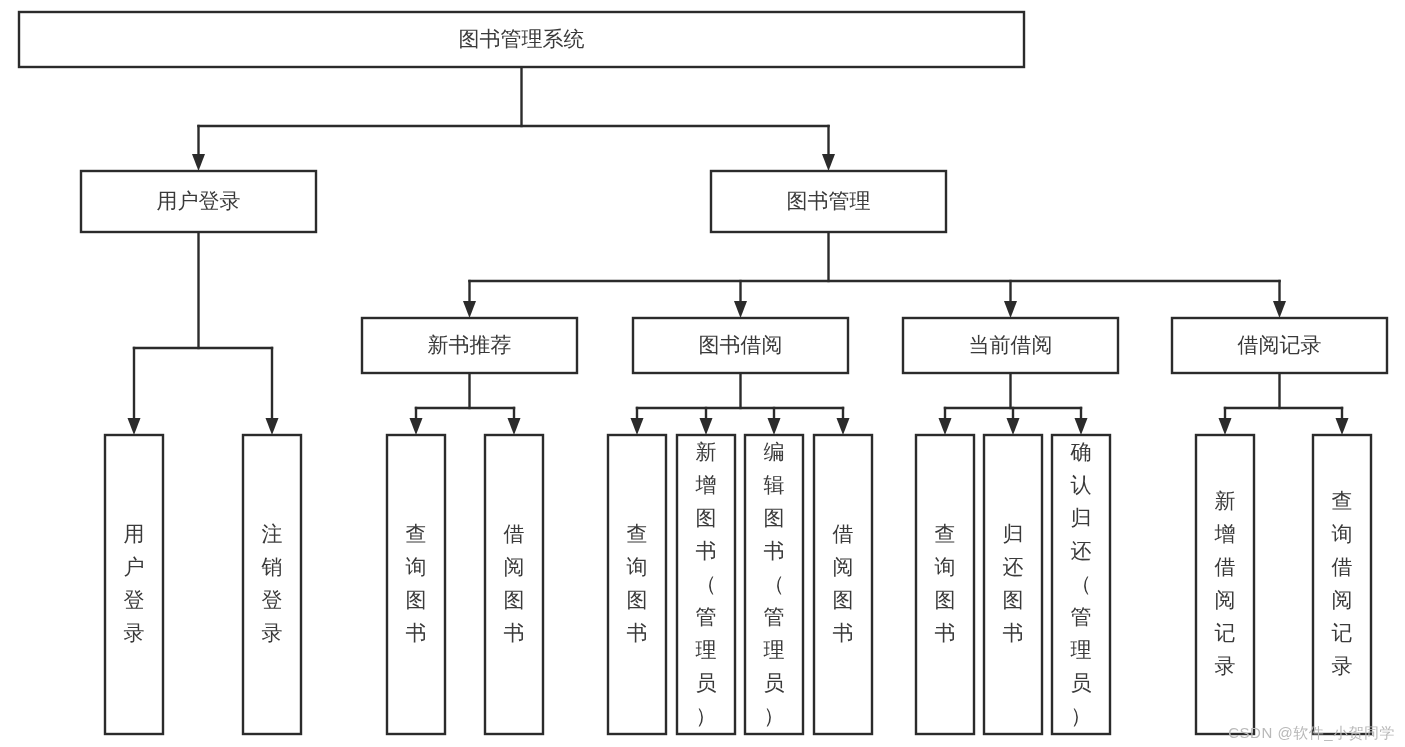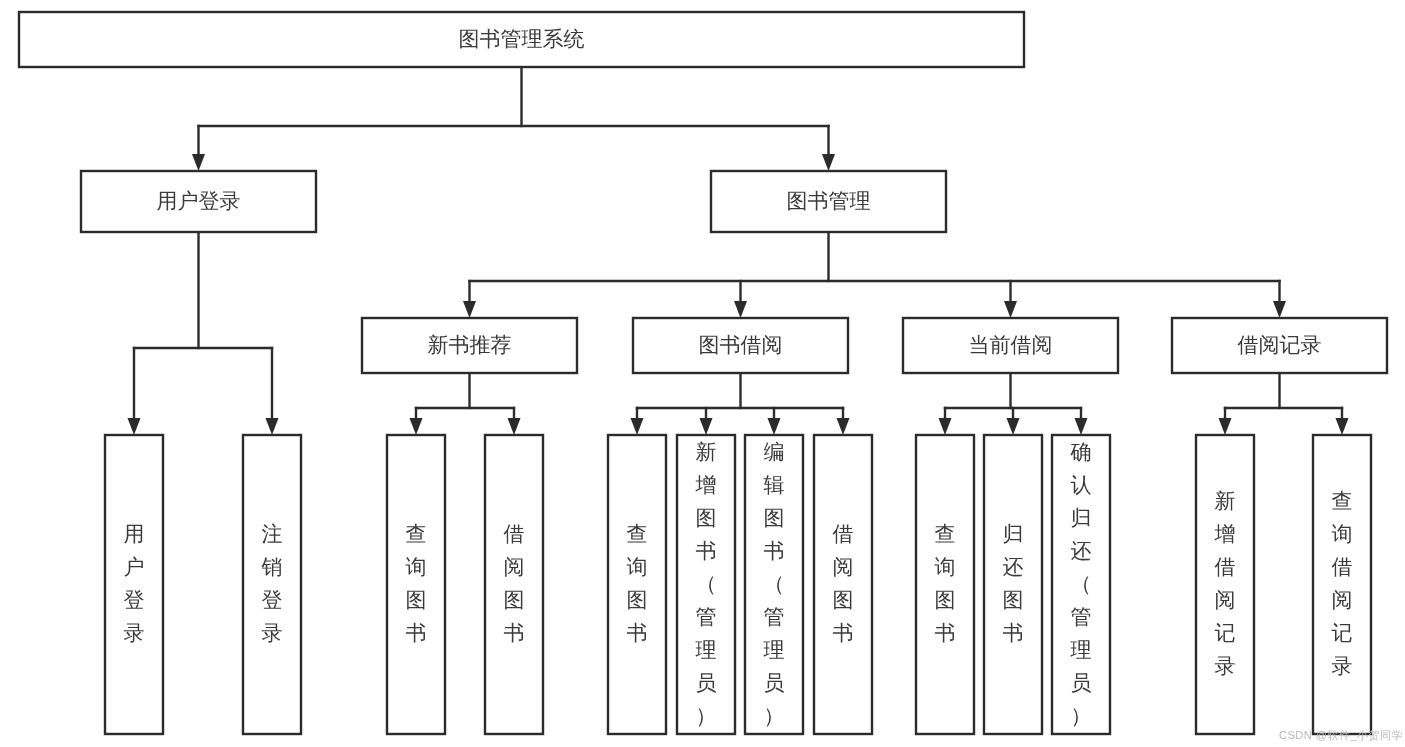--- a/index.html
+++ b/index.html
@@ -17,23 +17,23 @@
   .node-label{
     fill:#3a3a3a;
     font-family:"Liberation Sans","DejaVu Sans",sans-serif;
     text-anchor:middle;
     dominant-baseline:middle;
   }
   .label-h{font-size:21px;}
   .label-v{font-size:21px;}
   .watermark{
     position:absolute;
-    right:2px;bottom:4px;
+    right:10px;bottom:4px;
     font-family:"Liberation Sans","DejaVu Sans",sans-serif;
-    font-size:11px;
+    font-size:15px;
     color:#b9b9b9;
     white-space:nowrap;
     letter-spacing:0.5px;
     user-select:none;
   }
 </style>
 </head>
 <body>
 
 <div id="diagram-root">

